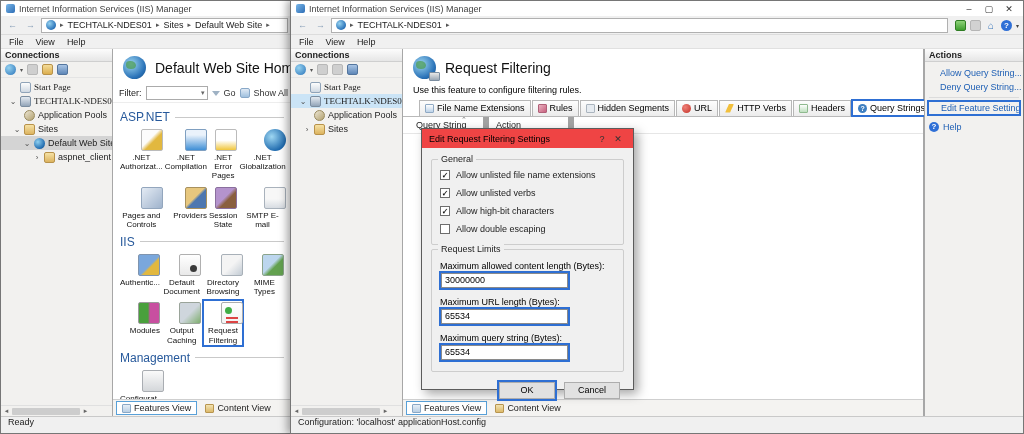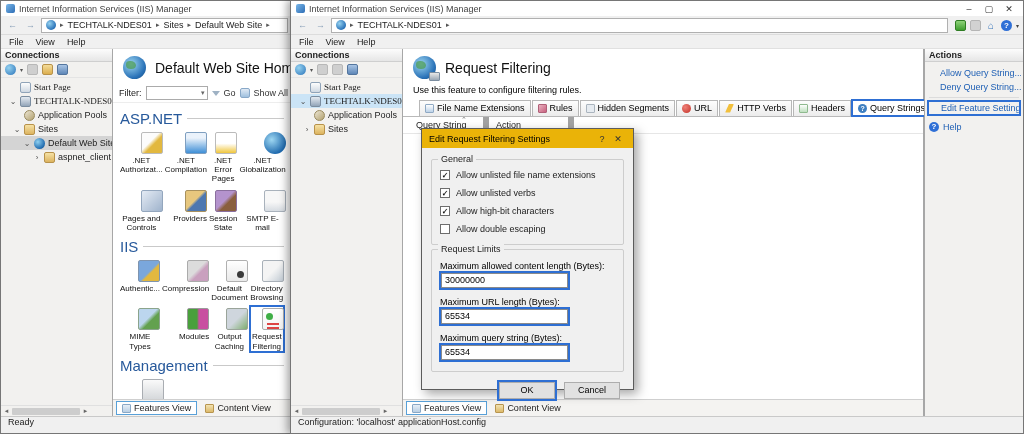--- a/index.html
+++ b/index.html
@@ -65,21 +65,21 @@
   .srvbox { position:absolute; right:-4px; bottom:-2px; width:11px; height:9px; background:linear-gradient(180deg,#e8e8e8,#9aa7b5); border:1px solid #7b8da0; border-radius:1px; }
   .page-title { font-size:14px; color:#111; white-space:nowrap; }
 
   .filterbar { display:flex; align-items:center; gap:4px; padding:2px 6px; border-bottom:1px solid #ededed; font-size:9px; flex:none; white-space:nowrap; overflow:hidden; }
   .filter-combo { width:62px; height:14px; background:#fff; border:1px solid #ababab; display:flex; align-items:center; justify-content:flex-end; padding:0 2px; color:#666; font-size:7px; flex:none; }
   .funnel { width:0; height:0; border-left:4px solid transparent; border-right:4px solid transparent; border-top:5px solid #9fb2c4; flex:none; }
   .dimtext { color:#333; }
   .mini { width:10px; height:10px; border-radius:2px; background:linear-gradient(180deg,#dfe9f4,#9fc0de); border:1px solid #88a8c8; flex:none; }
 
   .features { flex:1; overflow:hidden; padding:2px 7px; }
-  .sect-head { display:flex; align-items:center; gap:5px; margin:5px 0 3px; font-size:15px; color:#27599b; }
+  .sect-head { display:flex; align-items:center; gap:5px; margin:5px 0 3px; font-size:12px; color:#27599b; }
   .sect-head::after { content:""; flex:1; height:1px; background:#c9c9c9; }
   .grid { display:grid; grid-template-columns:repeat(4,1fr); column-gap:2px; row-gap:3px; }
   .feat { display:flex; flex-direction:column; align-items:flex-end; gap:2px; text-align:center; font-size:8px; line-height:1.15; color:#111; padding:2px 0 1px; }
   .feat.hl { outline:2px solid #2e6fd3; outline-offset:-1px; }
   .fico { width:22px; height:22px; border-radius:2px; flex:none; }
   .i-auth { background:linear-gradient(135deg,#fcfcfc 42%,#e2b83f 58%); border:1px solid #bbb; }
   .i-comp { background:linear-gradient(180deg,#eaf2fb 25%,#3f8fd6); border:1px solid #7f9fc0; }
   .i-err  { background:linear-gradient(180deg,#fff 52%,#f0c63c); border:1px solid #bbb; }
   .i-glob { border-radius:50%; background:radial-gradient(circle at 35% 35%,#9ed7f2,#1f6aae 72%); }
   .i-pages{ background:linear-gradient(135deg,#e4ebf4,#9fb3cc); border:1px solid #93a6bd; }
@@ -130,21 +130,21 @@
   .actions-pane { width:99px; background:#f2f1ef; border-left:1px solid #a7a7a7; display:flex; flex-direction:column; flex:none; }
   .act-body { padding:4px 2px; font-size:9px; }
   .act-link { color:#1e5fb4; padding:2px 2px 2px 13px; white-space:nowrap; overflow:hidden; }
   .act-link.boxed { outline:2px solid #2e6fd3; outline-offset:-1px; margin:3px 1px; }
   .act-sep { height:1px; background:#dcdcdc; margin:3px 2px; }
   .act-help { display:flex; align-items:center; gap:4px; padding:4px 2px 0 2px; color:#1e5fb4; }
   .help-ico { width:10px; height:10px; border-radius:50%; background:#2f6fd6; color:#fff; font-size:8px; font-weight:bold; text-align:center; line-height:10px; flex:none; }
 
   
   .dialog { position:absolute; left:421px; top:128px; width:213px; height:262px; background:#f0f0f0; border:1px solid #5c5c5c; box-shadow:4px 4px 10px rgba(0,0,0,.35); z-index:20; display:flex; flex-direction:column; font-size:9px; }
-  .dlg-title { height:19px; background:#eab308; display:flex; align-items:center; padding:0 7px; color:#000; flex:none; }
+  .dlg-title { height:19px; background:#ef4444; display:flex; align-items:center; padding:0 7px; color:#000; flex:none; }
   .dlg-ctrl { width:16px; text-align:center; color:#333; font-size:9px; }
   .dlg-ctrl.q { margin-left:auto; }
   .dlg-body { flex:1; display:flex; flex-direction:column; padding:7px 9px 0; }
   .groupbox { border:1px solid #cdcdcd; border-radius:2px; position:relative; padding:10px 8px 2px; margin-top:4px; background:#f0f0f0; }
   .legend { position:absolute; top:-6px; left:6px; background:#f0f0f0; padding:0 3px; color:#222; }
   .checkrow { display:flex; align-items:center; gap:6px; margin:0 0 8px; }
   .cb { width:10px; height:10px; background:#fff; border:1px solid #6d6d6d; font-size:8px; line-height:9px; text-align:center; color:#1a1a1a; font-weight:bold; flex:none; }
   .flabel2 { margin:1px 0 2px; color:#000; }
   .field { width:127px; height:15px; background:#fff; border:1px solid #8a8a8a; outline:2px solid #2e6fd3; outline-offset:0; padding:1px 3px; margin:1px 0 9px 1px; color:#000; }
   .dlg-btns { display:flex; justify-content:flex-end; gap:9px; padding:10px 4px 9px; margin-top:auto; }
@@ -281,24 +281,20 @@
         </div>
         <div class="sect-head">
             <span>IIS</span>
           </div>
         <div class="grid">
           <div class="feat">
               <span class="fico i-authn"></span>
               <span>Authentic...</span>
             </div>
           <div class="feat">
-              <span class="fico i-cmpr"></span>
-              <span>Compression</span>
-            </div>
-          <div class="feat">
               <span class="fico i-ddoc"></span>
               <span>Default Document</span>
             </div>
           <div class="feat">
               <span class="fico i-dirb"></span>
               <span>Directory Browsing</span>
             </div>
           <div class="feat">
               <span class="fico i-mime"></span>
               <span>MIME Types</span>

